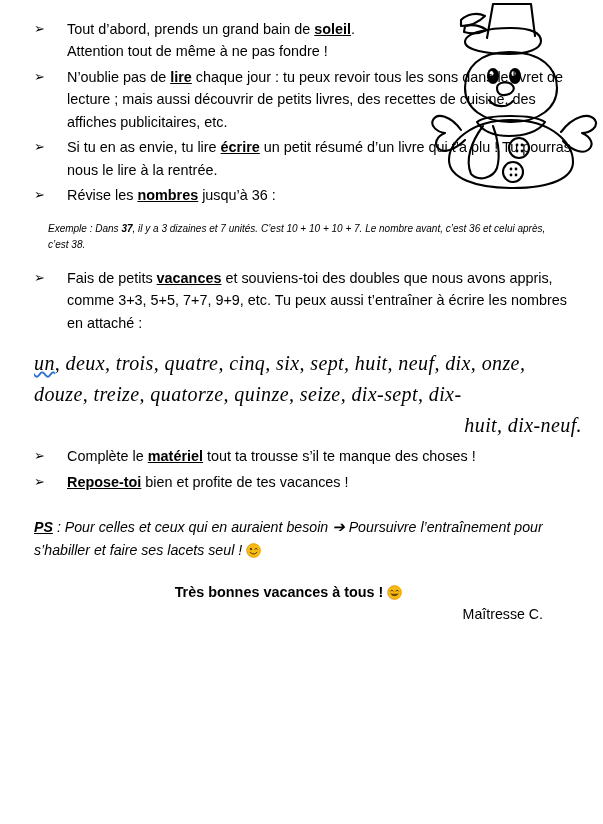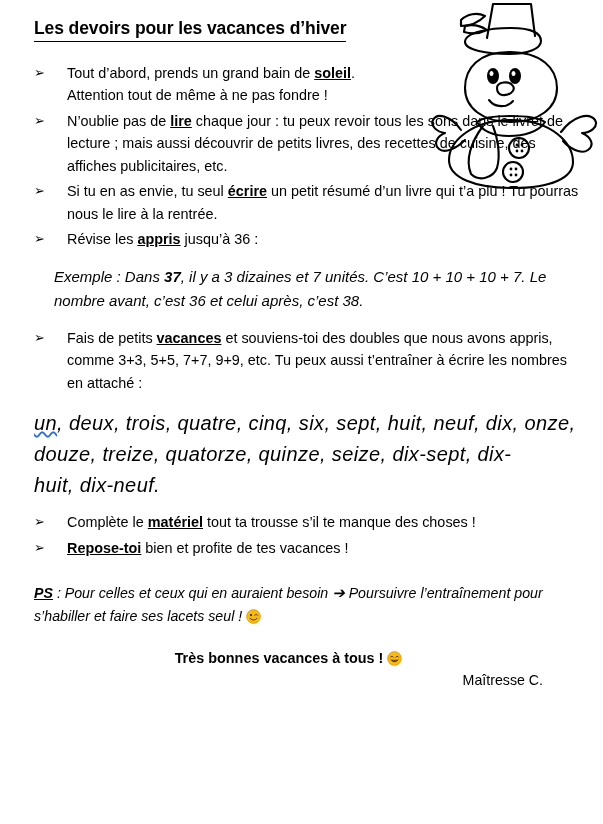--- a/index.html
+++ b/index.html
@@ -76,38 +76,38 @@
     position: absolute;
     left: 0;
     top: 0;
     font-size: 13px;
     line-height: 1.62;
   }
   li.narrow { width: 345px; }
 
   .example {
     font-style: italic;
-    font-size: 15px;
+    font-size: 10px;
     line-height: 1.6;
-    margin: 14px 0 14px 20px;
+    margin: 14px 0 14px 14px;
     width: 520px;
   }
   .example b { font-weight: bold; }
 
   .cursive {
-    font-family: Liberation Sans, sans-serif;
+    font-family: Liberation Serif, serif;
     font-style: italic;
     font-size: 20px;
     line-height: 1.55;
     letter-spacing: 0.4px;
-    margin: 14px 0 10px 0;
+    margin: 14px 0 4px 0;
     text-align: left;
     width: 548px;
   }
-  .cursive .line3 { display: block; text-align: left; }
+  .cursive .line3 { display: block; text-align: right; }
   .spell {
     text-decoration: underline wavy #2f6fd0;
     text-decoration-skip-ink: none;
   }
 
   .tail-bullets { margin-top: 14px; }
 
   .ps {
     font-style: italic;
     font-size: 14.2px;
@@ -192,35 +192,34 @@
       <circle cx="82" cy="170" r="10"></circle>
       <circle cx="80" cy="167" r="1.4" fill="#000" stroke="none"></circle>
       <circle cx="85" cy="167" r="1.4" fill="#000" stroke="none"></circle>
       <circle cx="80" cy="173" r="1.4" fill="#000" stroke="none"></circle>
       <circle cx="85" cy="173" r="1.4" fill="#000" stroke="none"></circle>
     </svg>
   </div>
 
   <div class="content">
 
-    <h1 class="title">Les devoirs pour les vacances d’hiver</h1>
 
 
     <ul class="bullets">
       <li class="narrow">
         <span class="marker">➢</span><span>Tout d’abord, prends un grand bain de </span><span class="bu">soleil</span><span>. Attention tout de même à ne pas fondre !</span>
       </li>
       <li>
         <span class="marker">➢</span><span>N’oublie pas de </span><span class="bu">lire</span><span> chaque jour : tu peux revoir tous les sons dans le livret de lecture ; mais aussi découvrir de petits livres, des recettes de cuisine, des affiches publicitaires, etc.</span>
       </li>
       <li>
-        <span class="marker">➢</span><span>Si tu en as envie, tu seul </span><span class="bu">écrire</span><span> un petit résumé d’un livre qui t’a plu ! Tu pourras nous le lire à la rentrée.</span>
-      </li>
-      <li>
-        <span class="marker">➢</span><span>Révise les </span><span class="bu">appris</span><span> jusqu’à 36 :</span>
+        <span class="marker">➢</span><span>Si tu en as envie, tu lire </span><span class="bu">écrire</span><span> un petit résumé d’un livre qui t’a plu ! Tu pourras nous le lire à la rentrée.</span>
+      </li>
+      <li>
+        <span class="marker">➢</span><span>Révise les </span><span class="bu">nombres</span><span> jusqu’à 36 :</span>
       </li>
     </ul>
 
     <p class="example">
       <span>Exemple : Dans </span><b>37</b><span>, il y a 3 dizaines et 7 unités. C’est 10 + 10 + 10 + 7. Le nombre avant, c’est 36 et celui après, c’est 38.</span>
     </p>
 
     <ul class="bullets">
       <li>
         <span class="marker">➢</span><span>Fais de petits </span><span class="bu">vacances</span><span> et souviens-toi des doubles que nous avons appris, comme 3+3, 5+5, 7+7, 9+9, etc. Tu peux aussi t’entraîner à écrire les nombres en attaché :</span>

